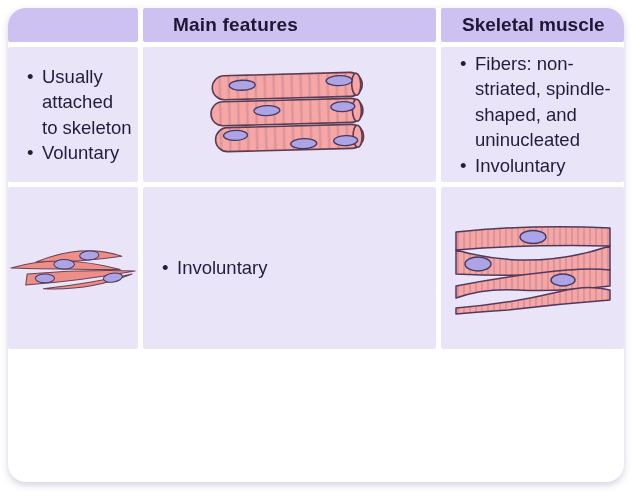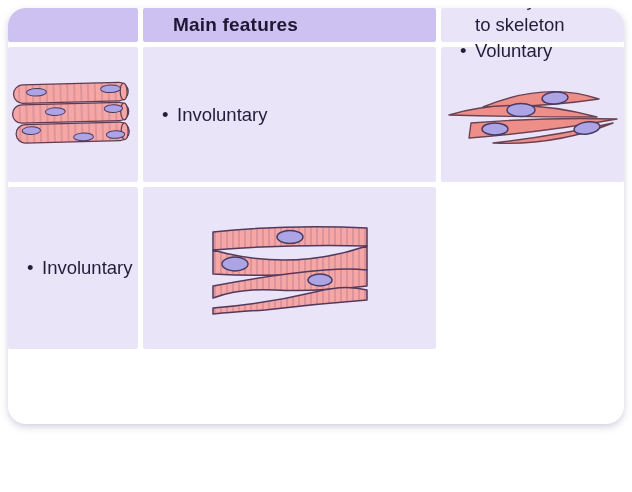--- a/index.html
+++ b/index.html
@@ -1,20 +1,20 @@
 <!DOCTYPE html>
 <html><head>
 <meta charset="utf-8">
 <style>
   html,body{margin:0;padding:0;background:#ffffff;
     font-family:"Liberation Sans","DejaVu Sans",sans-serif;
     -webkit-font-smoothing:antialiased;}
   .stage{width:632px;height:492px;position:relative;background:#ffffff;overflow:hidden;}
   .muscle-table{
-    position:absolute;left:8px;top:8px;width:616px;height:416px;
+    position:absolute;left:8px;top:8px;width:616px;height:474px;
     display:grid;
     grid-template-columns:130px 293px 183px;
     grid-template-rows:34px 135px 162px 128px;
     gap:5px;background:#ffffff;
     border-radius:18px;overflow:hidden;
     box-shadow:0 3px 7px rgba(110,100,150,0.30);
   }
   .cell{border-radius:2px;}
   .hdr{background:#ccc1f0;display:flex;align-items:center;
     font-weight:700;font-size:19px;color:#1e1733;letter-spacing:.2px;}
@@ -32,20 +32,21 @@
 </style>
 </head>
 <body>
 
 <div class="stage">
   <div class="muscle-table">
 
     <div class="cell hdr"></div>
     <div class="cell hdr main">Main features</div>
 
+    <div class="cell lbl">Skeletal muscle</div>
     <div class="cell content">
       <ul>
         <li>Usually attached to skeleton</li>
         <li>Voluntary</li>
       </ul>
     </div>
     <div class="cell histo">
       <svg width="170" height="94" viewBox="0 0 170 94">
         <defs>
           <pattern id="pat-sk" width="9" height="12" patternUnits="userSpaceOnUse">
@@ -68,20 +69,21 @@
             <ellipse cx="30" cy="66" rx="12" ry="5"></ellipse>
             <ellipse cx="98" cy="76" rx="13" ry="5"></ellipse>
             <ellipse cx="140" cy="74" rx="12" ry="5"></ellipse>
           </g>
         </g>
       </svg>
     </div>
 
     <div class="cell content">
       <ul>
+        <li>Fibers: non-striated, spindle-shaped, and uninucleated</li>
         <li>Involuntary</li>
       </ul>
     </div>
     <div class="cell histo">
       <svg width="176" height="84" viewBox="0 0 176 84">
         <g fill="#ee8e88" stroke="#6b4154" stroke-width="1.4" stroke-linejoin="round">
           <path d="M38,34 Q100,8 154,26 Q100,34 38,34 Z"></path>
           <path d="M4,42 Q70,22 152,44 Q70,44 4,42 Z"></path>
           <path d="M26,50 L24,65 Q100,59 172,46 Q100,44 26,50 Z"></path>
           <path d="M48,70 Q110,63 168,50 Q110,73 48,70 Z"></path>

